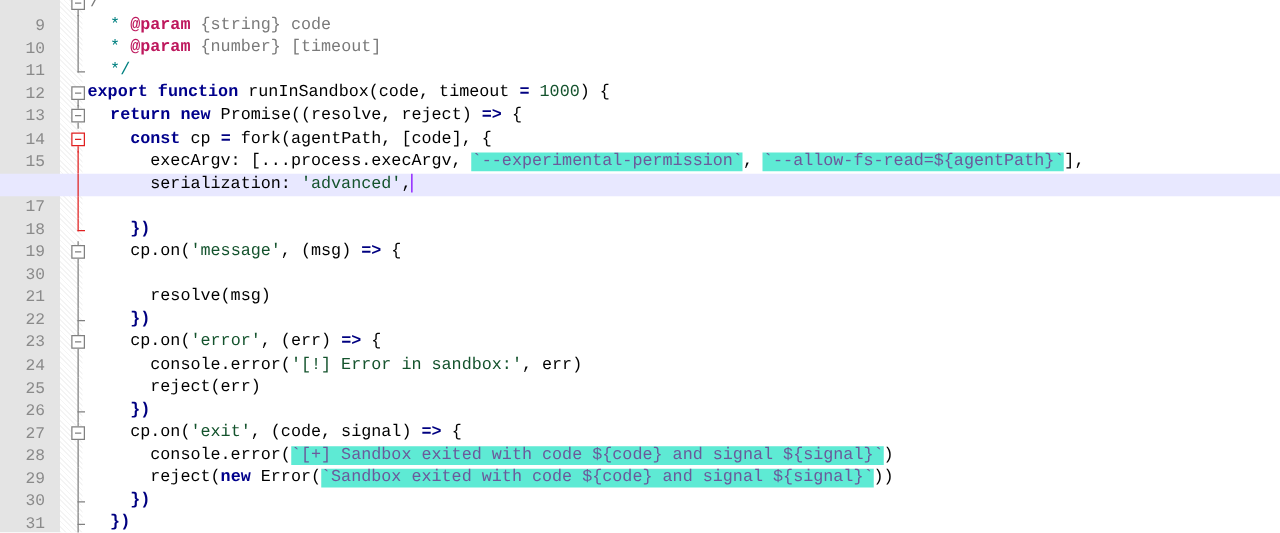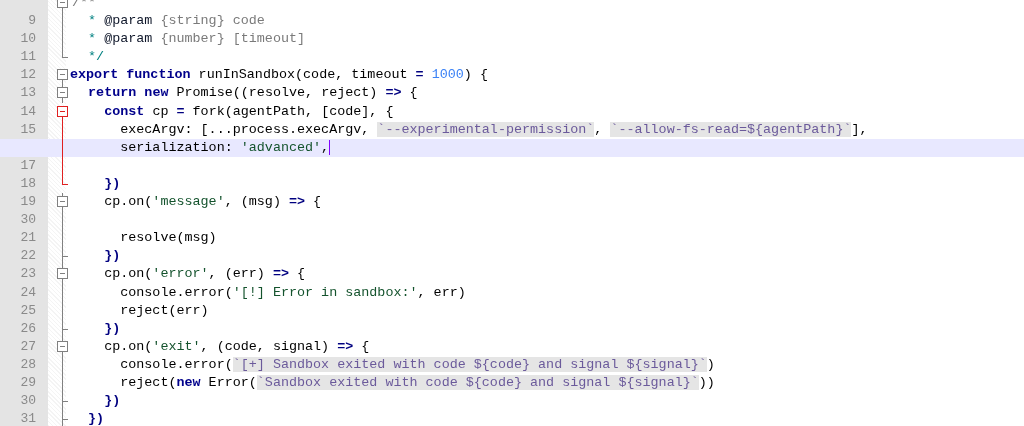--- a/index.html
+++ b/index.html
@@ -39,25 +39,25 @@
   .fold .vline.half-bottom { top: 13px; height: 6px; }
   .fold .vline.half-top { height: 10px; }
   .fold .tick { position: absolute; left: 5px; top: 9px; width: 6px; height: 1px; background: #808080; }
   .fold.red .box { border-color: #e02020; }
   .fold.red .box::after { background: #e02020; }
   .fold.red .vline, .fold.red .tick { background: #e02020; }
   .code { position: absolute; left: 72px; top: 0; color: #000; }
   .kw { color: #00008b; font-weight: bold; }
   .cm { color: #008080; }
   .cmt { color: #7a7a7a; }
-  .doctag { color: #0f172a; font-weight: normal; }
+  .doctag { color: #be185d; font-weight: bold; }
   .str { color: #14532d; }
-  .num { color: #3b82f6; }
+  .num { color: #14532d; }
   .op { color: #000080; font-weight: bold; }
-  .tpl { background: #e5e5e5; color: #6b5a9b; }
+  .tpl { background: #5eead4; color: #6b5a9b; }
   .caret { display: inline-block; width: 1px; height: 15px; background: #8000ff; vertical-align: middle; }
 </style>
 </head>
 <body>
 
 <div class="editor">
   <div class="gutter"></div>
   <div class="fold-margin"></div>
 
   <div class="lines">

